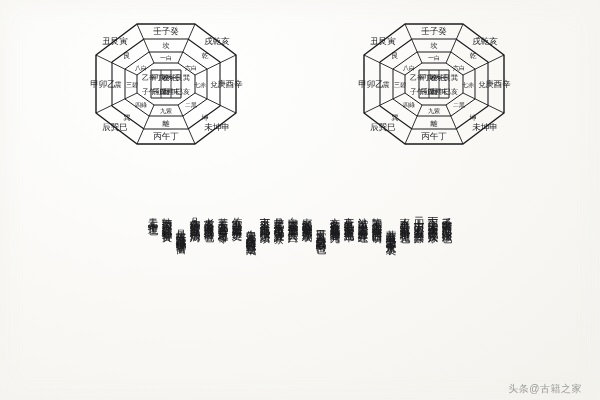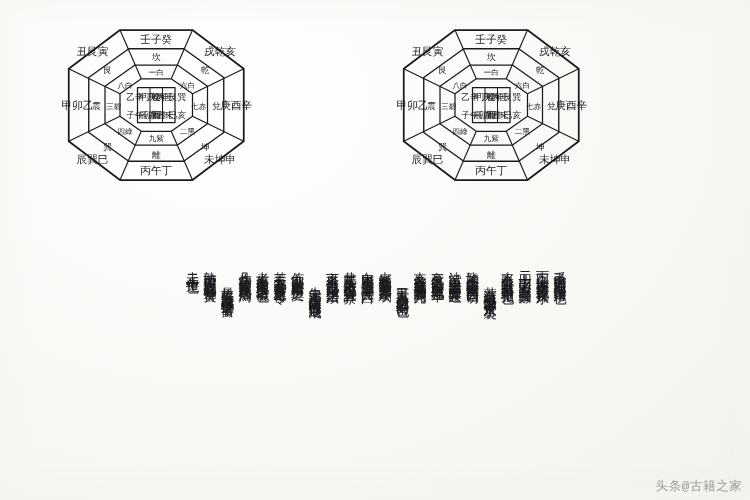--- a/index.html
+++ b/index.html
@@ -27,21 +27,21 @@
     background:
       radial-gradient(ellipse at 30% 20%, #ffffff 0%, #f7f6f2 70%, #f2f1ec 100%);
   }
   .diagrams {
     position: absolute;
     top: 10px;
     left: 0;
     width: 600px;
     height: 205px;
     display: flex;
-    justify-content: flex-start;
+    justify-content: center;
     gap: 18px;
   }
   .bagua-wrap {
     position: relative;
     width: 250px;
     height: 200px;
   }
   .bagua-wrap svg {
     display: block;
   }
@@ -76,25 +76,25 @@
     line-height: 13px;
     letter-spacing: 1.2px;
     color: #1b1b1e;
     height: 100%;
     white-space: nowrap;
     overflow: hidden;
   }
   .col.short { padding-top: 12px; }
   .watermark {
     position: absolute;
-    right: 6px;
+    right: 18px;
     bottom: 4px;
     font-size: 10px;
     color: #9a9a9a;
-    font-family: Liberation Mono, monospace;
+    font-family: Liberation Sans, sans-serif;
     letter-spacing: 0.5px;
     text-align: center;
   }
   .edge-fade {
     position: absolute;
     inset: 0;
     pointer-events: none;
     box-shadow: inset 0 0 26px rgba(245,244,240,0.9);
   }
 </style>

